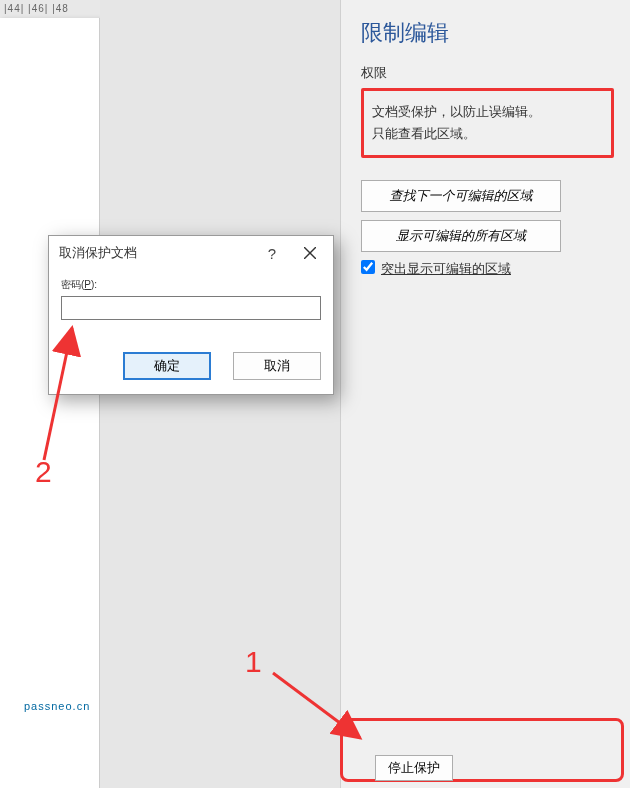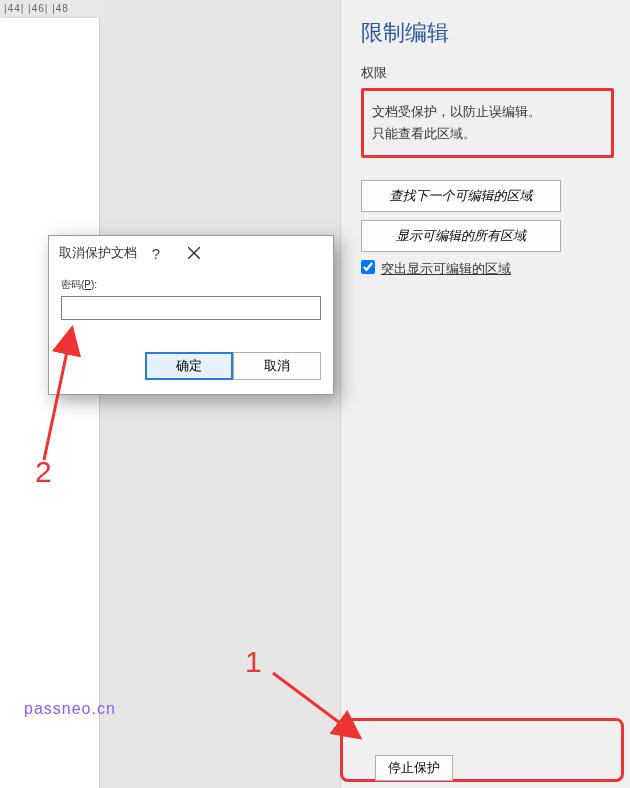--- a/index.html
+++ b/index.html
@@ -109,21 +109,21 @@
       border: 1px solid #9a9a9a;
       box-shadow: 6px 6px 18px rgba(0,0,0,0.35);
     }
     .dlg-title {
       height: 34px;
       display: flex;
       align-items: center;
       padding: 0 4px 0 10px;
       font-size: 13px;
       color: #333;
-      justify-content: flex-start;
+      justify-content: space-between;
     }
     .dlg-tbtns { display: flex; align-items: center; }
     .dlg-tbtn {
       width: 38px; height: 30px;
       display: flex; align-items: center; justify-content: center;
       font-size: 15px; color: #444;
     }
     .dlg-tbtn.close-x svg { width: 12px; height: 12px; }
     .dlg-body { padding: 8px 12px 4px 12px; }
     .dlg-label {
@@ -135,21 +135,21 @@
     .dlg-input {
       width: 100%;
       height: 24px;
       border: 1px solid #7a7a7a;
       padding: 2px 4px;
       font-size: 13px;
     }
     .dlg-foot {
       display: flex;
       justify-content: flex-end;
-      gap: 0;
+      gap: 22px;
       padding: 28px 12px 14px 12px;
       margin-left: 44px;
     }
     .dlg-btn {
       width: 88px; height: 28px;
       font-size: 13px;
       background: #fdfdfd;
       border: 1px solid #adadad;
     }
     .dlg-btn.primary {
@@ -172,22 +172,22 @@
       pointer-events: none;
     }
     .arrow2 {
       position: absolute;
       left: 22px; top: 320px;
       pointer-events: none;
     }
     .watermark {
       position: absolute;
       left: 24px; top: 700px;
-      font-size: 16px;
-      color: #8b5cf6;
+      font-size: 11px;
+      color: #0369a1;
       letter-spacing: 1px;
     }
   </style>
 </head>
 <body>
 
 <div class="ruler">|44|  |46|  |48</div>
 <div class="doc-page"></div>
 <div class="gray-area"></div>
 

